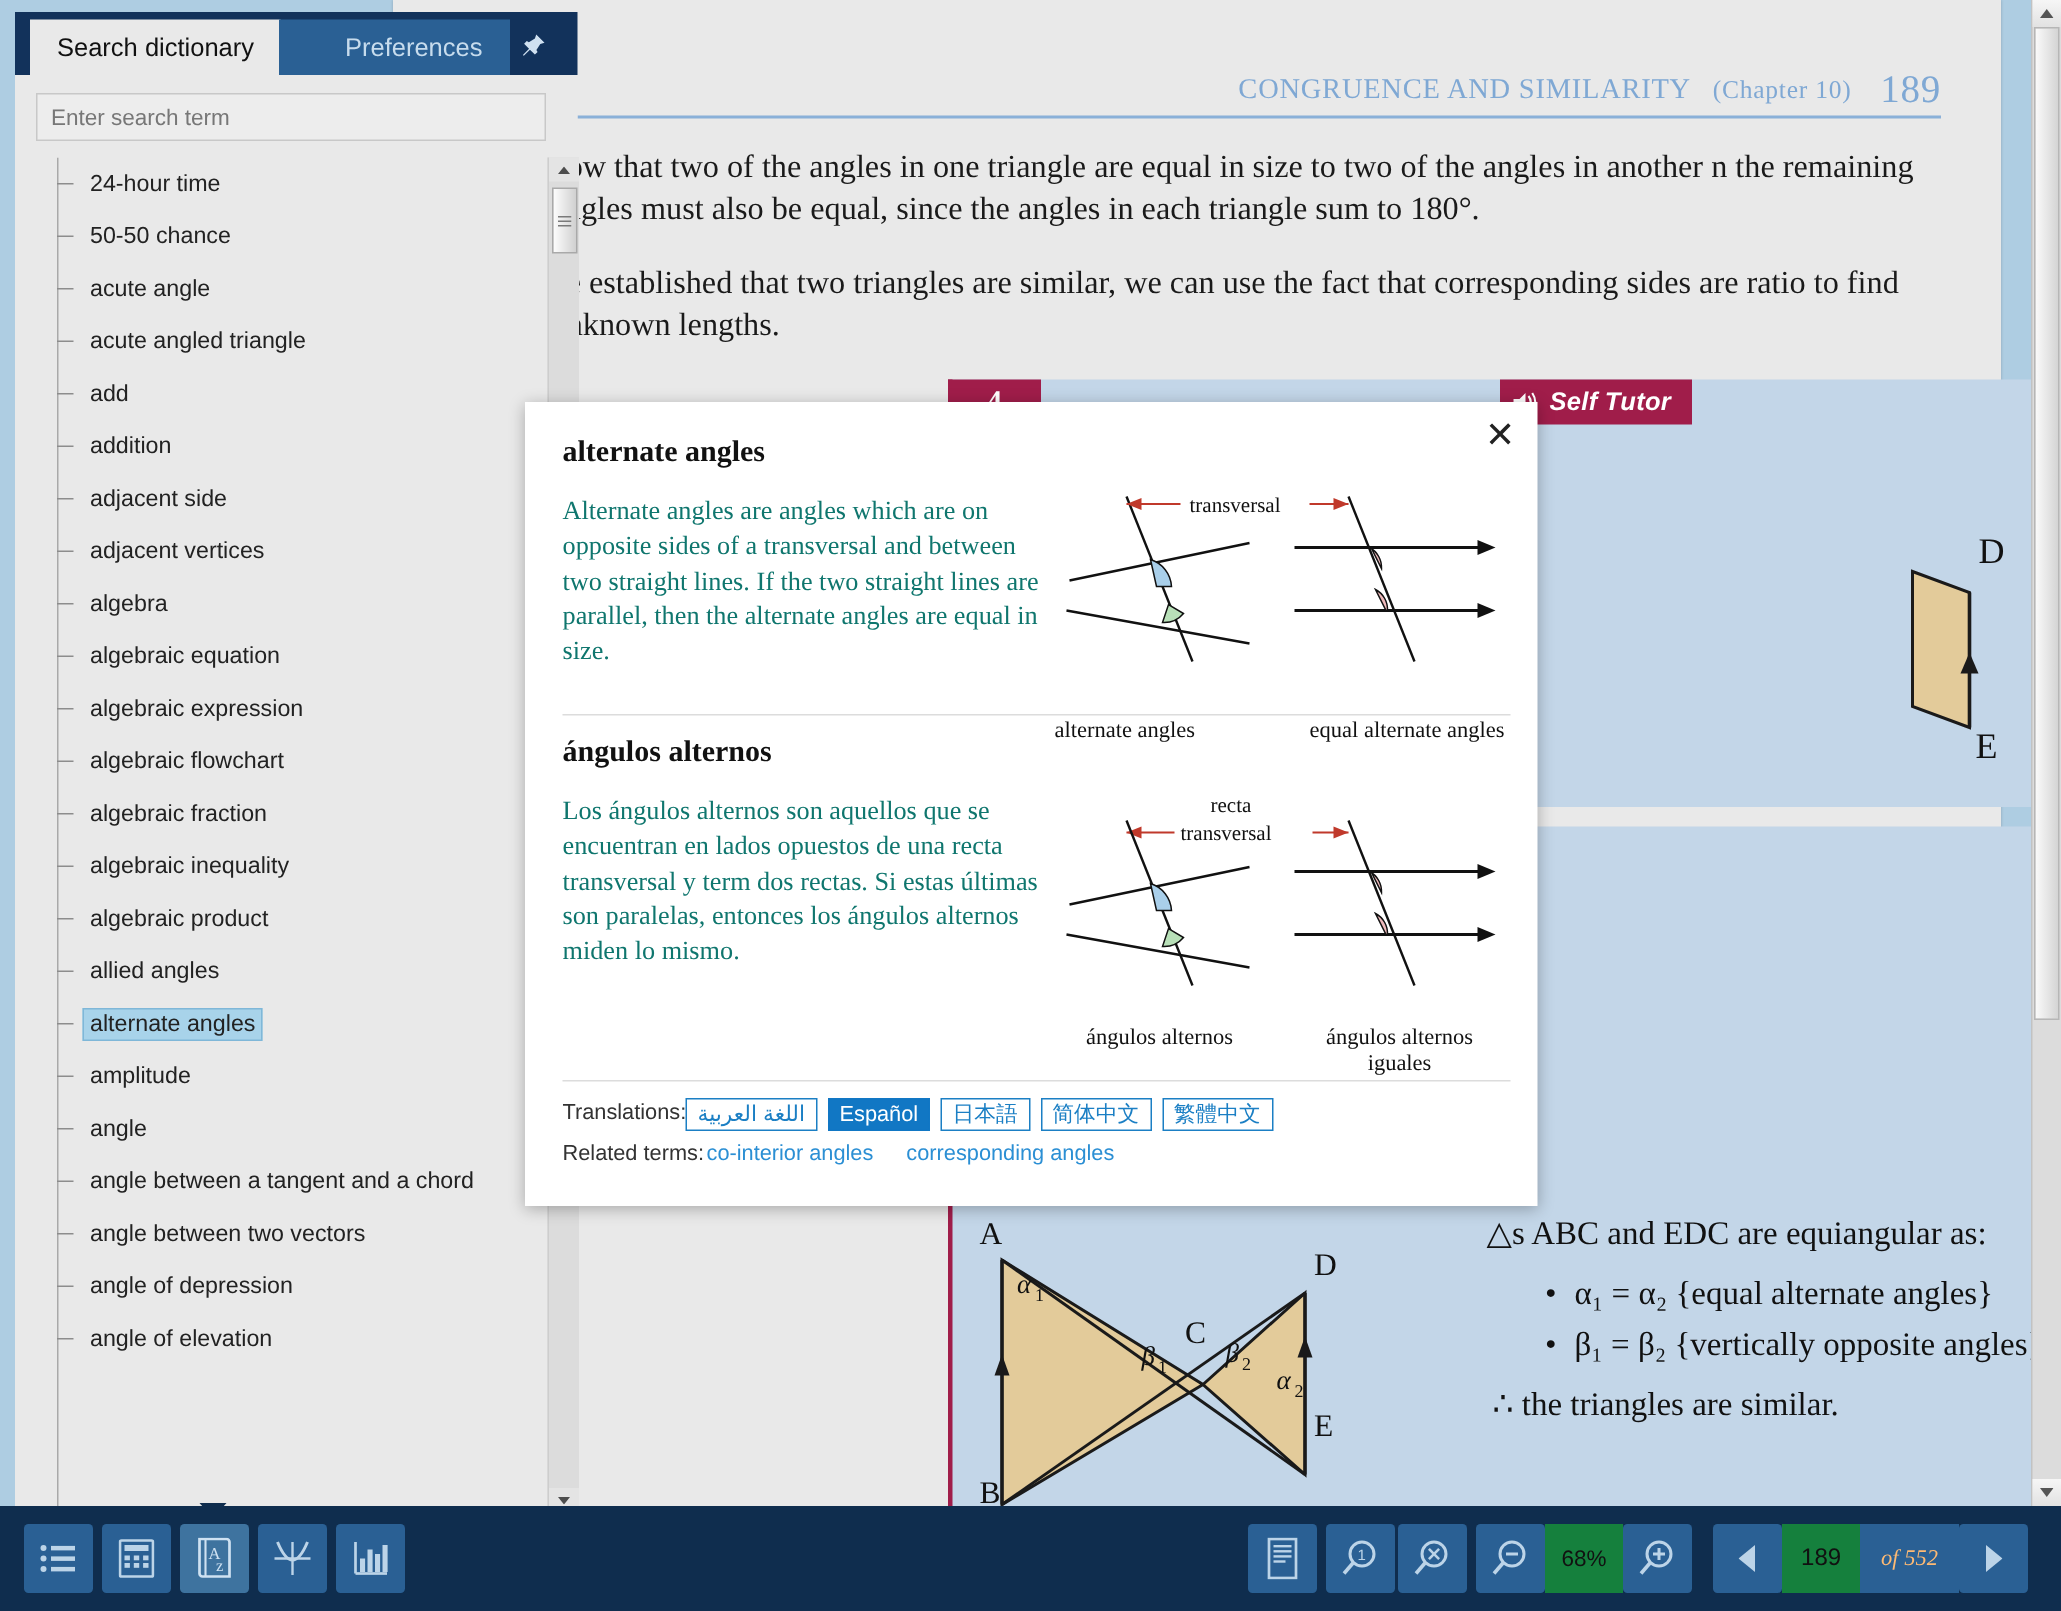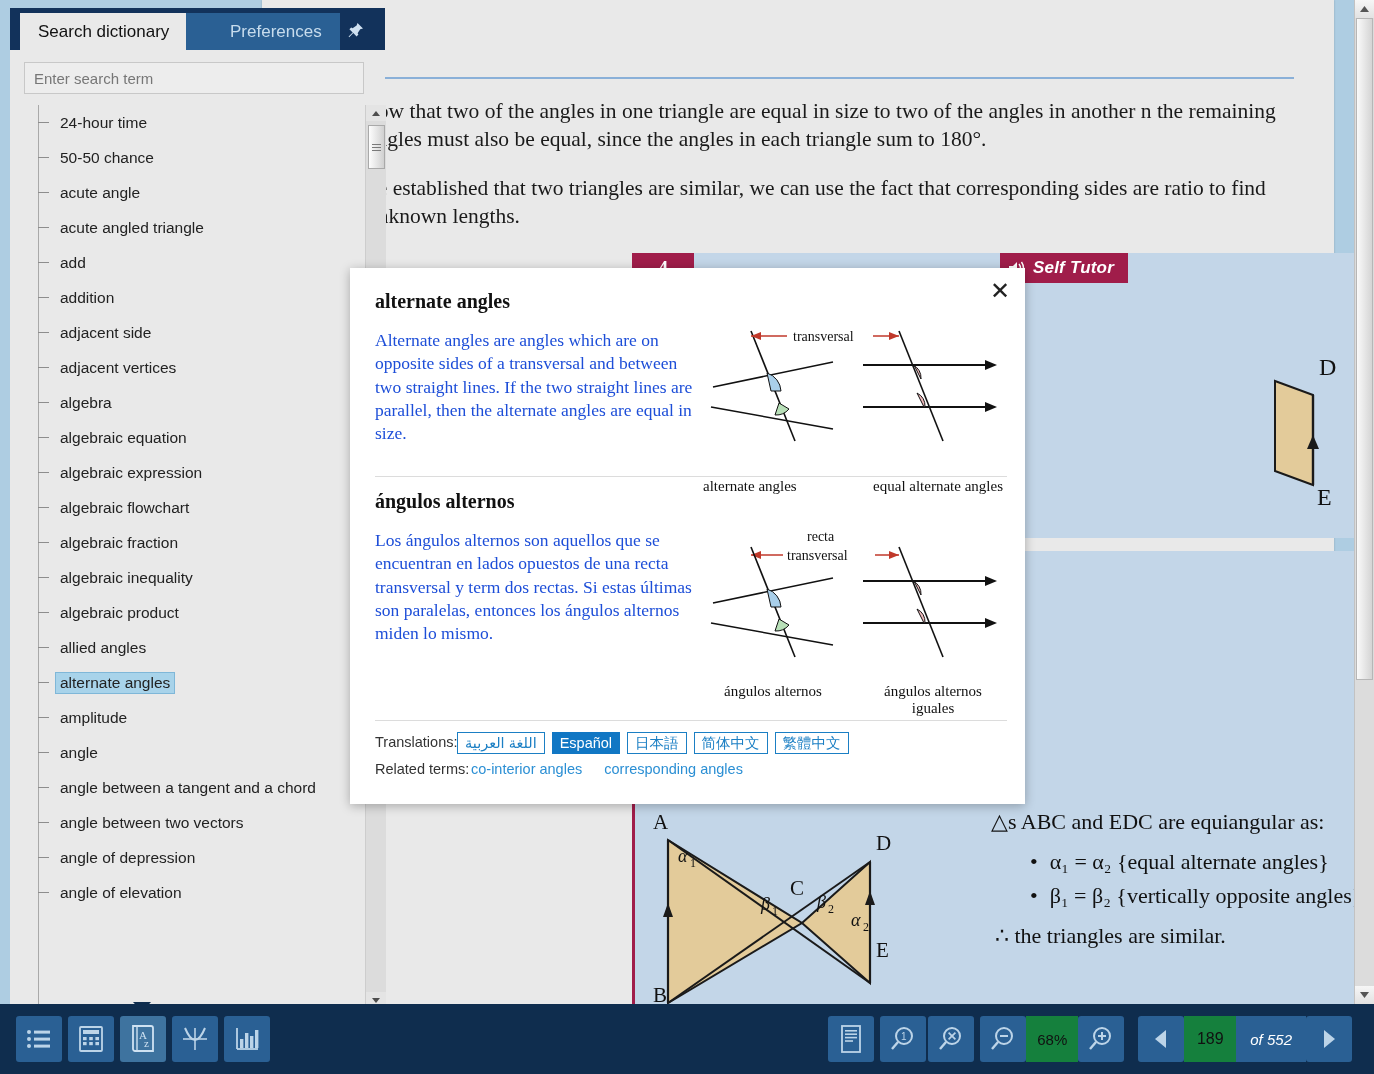--- a/index.html
+++ b/index.html
@@ -76,22 +76,22 @@
     display:flex;align-items:center;justify-content:center;cursor:pointer;
   }
   .tb-group{display:flex;gap:2px;margin-left:12px;}
   .tb-field{
     min-width:52px;height:46px;background:#15803d;color:#111;
     display:flex;align-items:center;justify-content:center;
     font-size:15px;padding:0 10px;box-sizing:border-box;
   }
   .tb-field.pagenum{min-width:52px;font-size:16px;}
   .tb-of{
-    height:46px;background:#2a6094;color:#ffffff;font-style:italic;font-size:15px;
-    display:flex;align-items:center;justify-content:center;padding:0 14px;box-sizing:border-box;
+    height:46px;background:#2a6094;color:#fdba74;font-style:italic;font-size:15px;
+    display:flex;align-items:center;justify-content:center;padding:0 14px;box-sizing:border-box;font-family:Liberation Serif, serif;
   }
   .tb-sep{width:14px;}
 
   
   #outer-sb{position:absolute;right:0;top:0;width:19px;height:1004px;background:#dcdcdc;border-left:1px solid #c2c2c2;}
   #outer-sb .sb-arrow{width:19px;height:18px;background:linear-gradient(#f6f6f6,#e2e2e2);display:flex;align-items:center;justify-content:center;}
   #outer-sb .sb-thumb{position:absolute;left:1px;top:18px;width:17px;height:662px;background:linear-gradient(90deg,#fafafa,#d4d4d4);border:1px solid #b6b6b6;box-sizing:border-box;}
   #outer-sb .sb-arrow.bottom{position:absolute;bottom:0;left:0;}
 
   
@@ -144,21 +144,21 @@
     position:absolute;left:350px;top:268px;width:675px;height:536px;
     background:#fff;box-shadow:0 2px 10px rgba(0,0,0,.28);
   }
   #popup-close{position:absolute;right:12px;top:10px;width:26px;height:26px;display:flex;align-items:center;justify-content:center;font-size:24px;color:#222;cursor:pointer;line-height:1;}
   .def-block{position:absolute;left:25px;width:632px;}
   .def-title{
     font-family:"Liberation Serif",serif;font-weight:bold;font-size:20px;color:#111;margin-bottom:16px;
   }
   .def-row{display:flex;gap:10px;}
   .def-text{
-    width:318px;font-family:"Liberation Serif",serif;font-size:17.5px;color:#1d4ed8;line-height:1.33;
+    width:318px;font-family:"Liberation Serif",serif;font-size:17.5px;color:#0f766e;line-height:1.33;
   }
   .def-fig{width:300px;position:relative;}
   .fig-caps{display:flex;justify-content:space-between;font-family:"Liberation Serif",serif;font-size:15px;color:#111;text-align:center;}
   #def-divider{position:absolute;left:25px;top:208px;width:632px;height:1px;background:#dcdcdc;}
   #meta-divider{position:absolute;left:25px;top:452px;width:632px;height:1px;background:#dcdcdc;}
 
   #popup-meta{position:absolute;left:25px;top:466px;width:632px;font-size:14.5px;color:#333;}
   .meta-row{display:flex;align-items:flex-start;margin-bottom:9px;}
   .meta-label{width:82px;color:#333;font-size:14.5px;}
   .lang-chip{
@@ -171,20 +171,25 @@
 </style>
 </head>
 <body>
 
 <div id="viewer">
   <div id="viewer-scroll-area">
 
     <div id="page-sheet">
       <div id="page-inner">
 
+        <div class="pg-header">
+          <span>CONGRUENCE AND SIMILARITY</span>
+          <span class="chap" style="margin-left:10px">(Chapter 10)</span>
+          <span class="pgnum">189</span>
+        </div>
         <div class="pg-headerline"></div>
 
         <div class="pg-body">
           <p>how that two of the angles in one triangle are equal in size to two of the angles in another n the remaining angles must also be equal, since the angles in each triangle sum to 180°.</p>
           <p>ve established that two triangles are similar, we can use the fact that corresponding sides are ratio to find unknown lengths.</p>
         </div>
 
         <div id="example-box">
 
           <svg width="798" height="285" viewBox="0 0 798 285" style="position:absolute;left:0;top:0">

